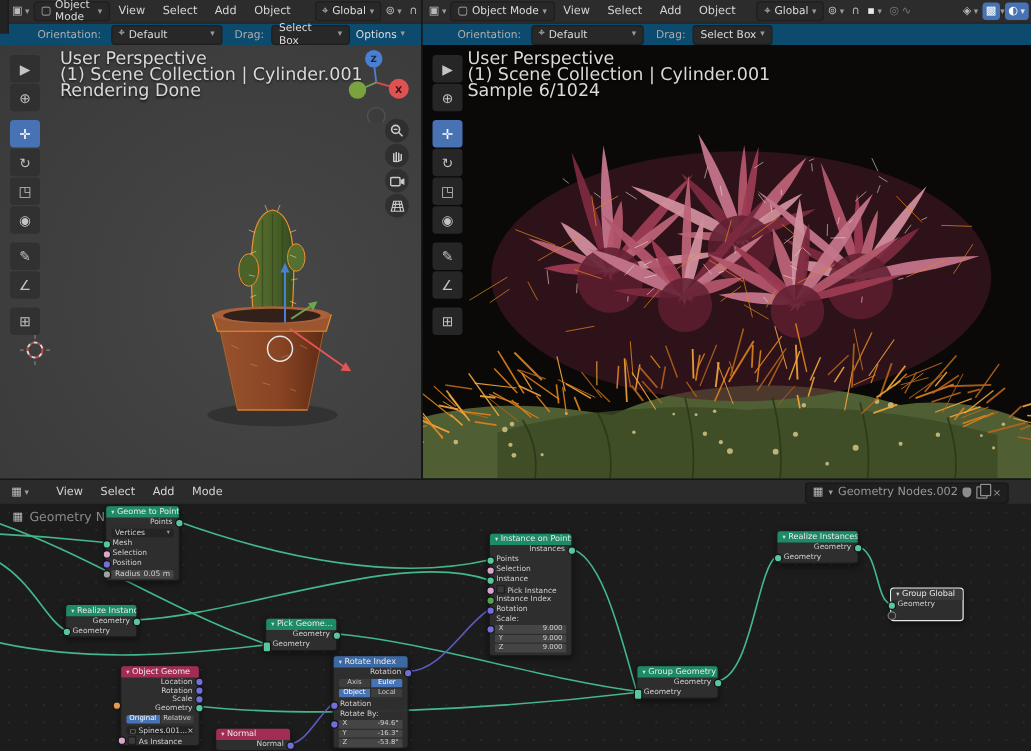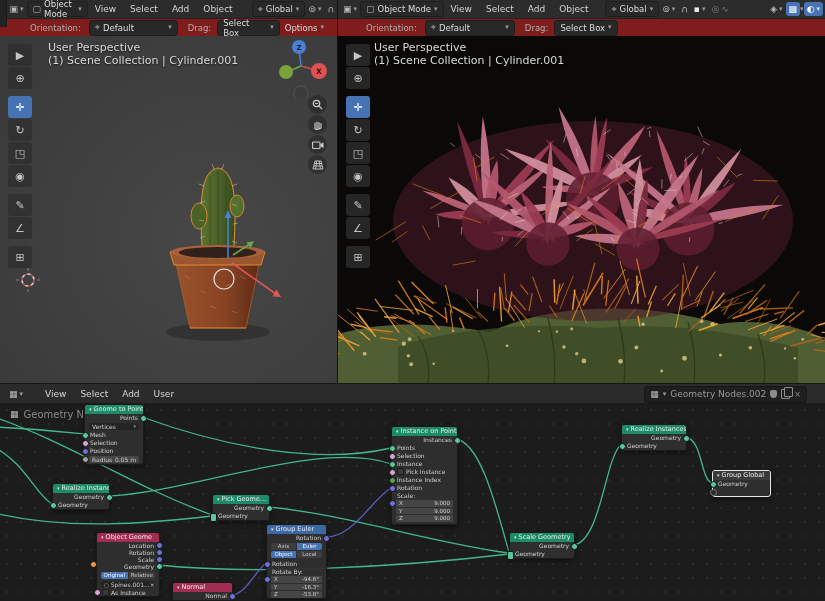--- a/index.html
+++ b/index.html
@@ -5,40 +5,40 @@
   html,body{margin:0;padding:0;background:#111;}
   #app{position:relative;width:825px;height:601px;overflow:hidden;
        font-family:"DejaVu Sans",sans-serif;color:#d6d6d6;background:#1d1d1d;
        -webkit-font-smoothing:antialiased;}
   .abs{position:absolute;}
 
   
   .vp-header{position:absolute;top:0;height:36px;background:#2b2b2b;}
   .hrow{display:flex;align-items:center;height:18px;font-size:9px;color:#cfcfcf;}
   .hrow1{background:#2c2c2c;border-bottom:1px solid #222;}
-  .hrow2{background:#7f1d1d;height:17px;}
+  .hrow2{background:#0c4a6e;height:17px;}
   .menu{padding:0 7px;color:#d4d4d4;cursor:default;}
   .pill{display:flex;align-items:center;gap:3px;background:#282828;border:1px solid #1e1e1e;
         border-radius:3px;height:14px;padding:0 5px;font-size:8.5px;color:#dcdcdc;}
   .chev{font-size:7px;color:#9a9a9a;line-height:1;}
   .hicon{font-size:9px;color:#b9b9b9;line-height:1;}
   .iconbtn{display:flex;align-items:center;gap:2px;padding:0 3px;height:14px;border-radius:3px;}
   .iconbtn.active{background:#4772b3;color:#fff;}
   .iconbtn.active .hicon{color:#fff;}
   .lbl{color:#aeaeae;font-size:8.5px;}
   .corner-strip{width:8px;height:36px;background:#232323;border-right:1px solid #1a1a1a;}
 
   
   .viewport{position:absolute;top:36px;height:347px;overflow:hidden;}
   #vp-left{left:0;width:337px;
     background:radial-gradient(circle at 62% 58%, #474747 0%, #404040 50%, #393939 100%);}
   #vp-right{left:338px;width:487px;background:#0b0908;}
   .vp-divider{position:absolute;top:0;left:337px;width:1px;height:383px;background:#141414;}
 
-  .overlay-text{position:absolute;font-size:11px;line-height:13px;color:#d9d9d9;
+  .overlay-text{position:absolute;font-size:14px;line-height:13px;color:#d9d9d9;
     text-shadow:0 1px 2px rgba(0,0,0,.7);}
 
   
   .toolbar{position:absolute;left:8px;top:8px;width:24px;display:flex;flex-direction:column;gap:1px;}
   .tool{width:24px;height:22px;background:#2e2e2ecc;border-radius:3px;display:flex;
         align-items:center;justify-content:center;font-size:11px;color:#c4c4c4;}
   .tool.active{background:#4772b3;color:#fff;}
   .tool-gap{height:5px;}
 
   
@@ -261,20 +261,21 @@
         <circle r="6" fill="none" stroke="#d84a4a" stroke-width="1.6" stroke-dasharray="3 3"></circle>
         <circle r="6" fill="none" stroke="#e8e8e8" stroke-width="1.6" stroke-dasharray="3 3" stroke-dashoffset="3"></circle>
         <path d="M0,-9 L0,-12 M0,9 L0,12 M-9,0 L-12,0 M9,0 L12,0" stroke="#8a8a8a" stroke-width="1"></path>
       </g>
     </svg>
 
     
     <div class="overlay-text" style="left:48px;top:5px;">
       <div>User Perspective</div>
       <div>(1) Scene Collection | Cylinder.001</div>
+      <div>Rendering Done</div>
     </div>
 
     
     <div class="toolbar">
       <div class="tool">
           <span>▶</span>
         </div>
       <div class="tool">
           <span>⊕</span>
         </div>
@@ -626,20 +627,21 @@
           <line x1="84.29643911775202" y1="189.4818780105561" x2="92.14048230522867" y2="204.27216965806116" stroke="#e0821c" stroke-width="0.8" opacity="0.75"></line>
           <line x1="238.49767613690346" y1="205.1277288980782" x2="254.79760074773137" y2="193.1588551074515" stroke="#e0821c" stroke-width="0.8" opacity="0.75"></line>
           <line x1="275.0506486883387" y1="209.94346455670893" x2="282.5097570330367" y2="196.3914142109779" stroke="#e0821c" stroke-width="0.8" opacity="0.75"></line>
           <line x1="263.9588043047115" y1="217.96980068087578" x2="256.2789703834077" y2="185.401220507144" stroke="#e0821c" stroke-width="0.8" opacity="0.75"></line>
         </g>
     </svg>
 
     <div class="overlay-text" style="left:36px;top:5px;">
       <div>User Perspective</div>
       <div>(1) Scene Collection | Cylinder.001</div>
+      <div>Sample 6/1024</div>
     </div>
 
     <div class="toolbar">
       <div class="tool">
           <span>▶</span>
         </div>
       <div class="tool">
           <span>⊕</span>
         </div>
       <div class="tool-gap"></div>
@@ -673,21 +675,21 @@
 
   <div id="node-editor">
     <div id="ne-header">
       <span class="iconbtn" style="margin-left:6px;">
         <span class="hicon">▦</span>
         <span class="chev">▾</span>
         </span>
       <span class="menu" style="margin-left:12px;">View</span>
       <span class="menu">Select</span>
       <span class="menu">Add</span>
-      <span class="menu">User</span>
+      <span class="menu">Mode</span>
       <span class="spacer"></span>
       <span class="tree-select">
         <span class="hicon">▦</span>
         <span class="chev">▾</span>
         <span>Geometry Nodes.002</span>
         <span class="mini-btn">
             <span class="shield"></span>
           </span>
         <span class="mini-btn">
             <span class="copyic"></span>
@@ -773,21 +775,21 @@
         </div>
         <div class="nrow sm"><span class="sock l s-bool"></span><span class="cbox"></span><span>As Instance</span></div>
       </div>
 
       <div class="node" style="left:172px;top:179px;width:59px;">
         <div class="nhead h-red"><span class="chevn">▾</span><span>Normal</span></div>
         <div class="nrow out"><span>Normal</span><span class="sock r s-vec"></span></div>
       </div>
 
       <div class="node" style="left:266px;top:121px;width:59px;">
-        <div class="nhead h-blue"><span class="chevn">▾</span><span>Group Euler</span></div>
+        <div class="nhead h-blue"><span class="chevn">▾</span><span>Rotate Index</span></div>
         <div class="nrow out"><span>Rotation</span><span class="sock r s-vec"></span></div>
         <div class="ntoggle">
           <div>Axis Angle</div>
           <div class="on">Euler</div>
         </div>
         <div class="ntoggle">
           <div class="on">Object</div>
           <div>Local</div>
         </div>
         <div class="nrow" style="margin-top:2px;"><span class="sock l s-vec"></span><span>Rotation</span></div>
@@ -826,21 +828,21 @@
             <span>Y</span>
             <span>9.000</span>
           </div>
         <div class="vrow" style="margin-bottom:2px;">
             <span>Z</span>
             <span>9.000</span>
           </div>
       </div>
 
       <div class="node" style="left:509px;top:129px;width:64px;">
-        <div class="nhead h-green"><span class="chevn">▾</span><span>Scale Geometry</span></div>
+        <div class="nhead h-green"><span class="chevn">▾</span><span>Group Geometry</span></div>
         <div class="nrow out"><span>Geometry</span><span class="sock r s-geo"></span></div>
         <div class="nrow"><span class="sock l s-geo" style="height:7px;border-radius:2px;"></span><span>Geometry</span></div>
       </div>
 
       <div class="node" style="left:621px;top:21px;width:64px;">
         <div class="nhead h-green"><span class="chevn">▾</span><span>Realize Instances</span></div>
         <div class="nrow out"><span>Geometry</span><span class="sock r s-geo"></span></div>
         <div class="nrow"><span class="sock l s-geo"></span><span>Geometry</span></div>
       </div>
 

